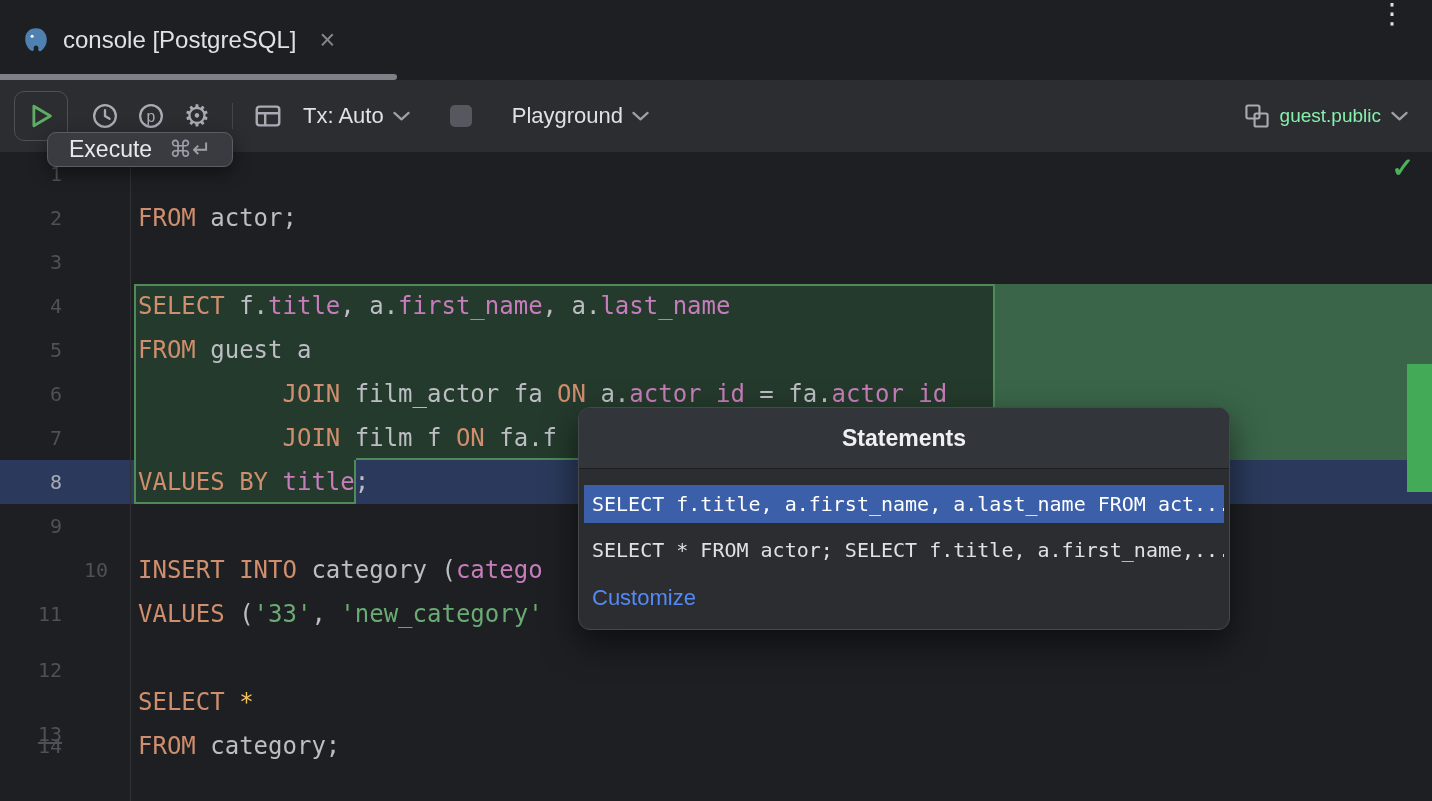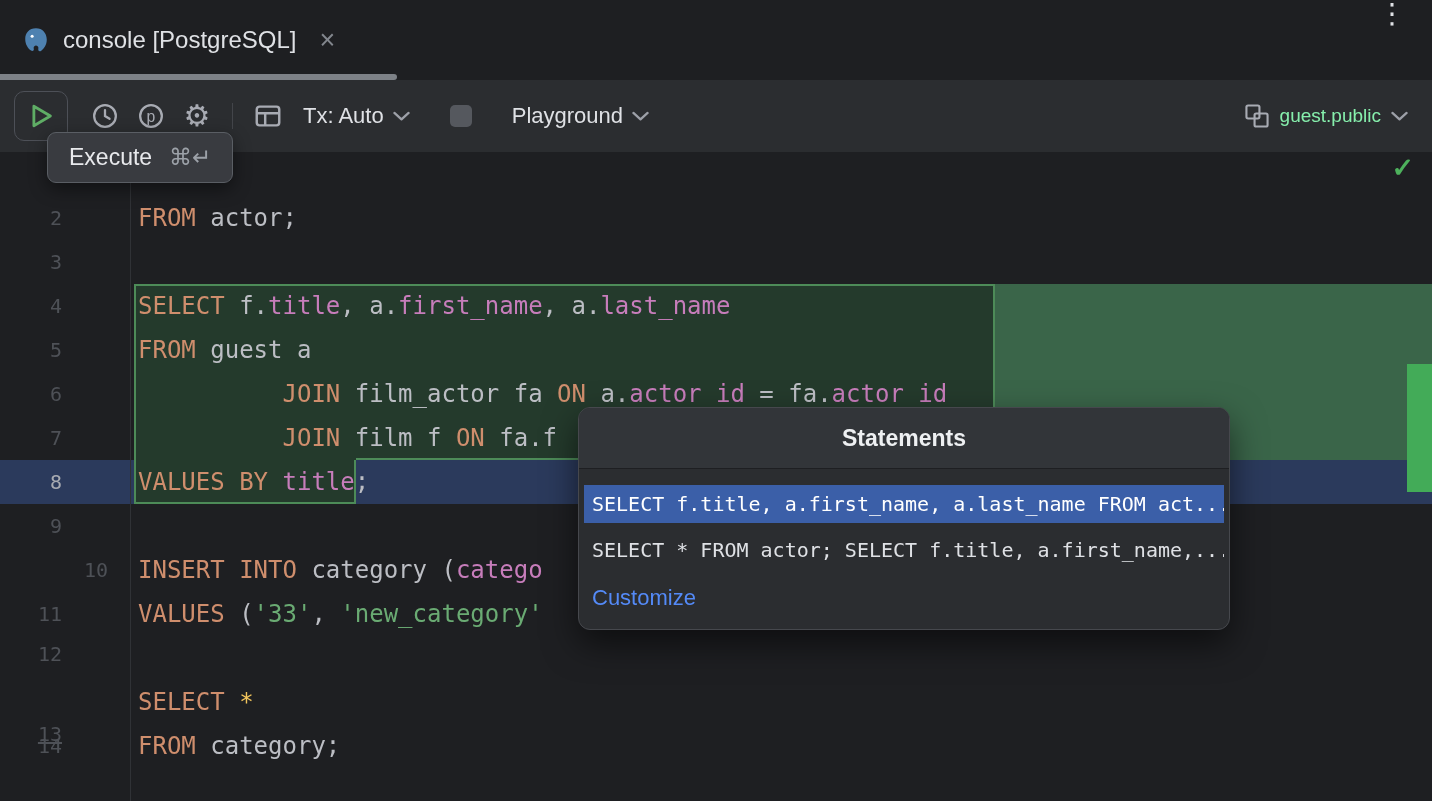--- a/index.html
+++ b/index.html
@@ -47,21 +47,21 @@
   .tok-kw { color:#cf8e6d; }
   .tok-id { color:#bcbec4; }
   .tok-col { color:#c77dbb; }
   .tok-str { color:#6aab73; }
   .tok-star { color:#f2c55c; }
   .inspect-ok { position:absolute; top:2px; right:18px; font-size:27px; font-weight:bold; color:#4db15c; line-height:1.1; }
   .scroll-marker { position:absolute; right:0; top:212px; width:25px; height:128px; background:#43ab58; }
 
   
   .tooltip { position:absolute; left:47px; top:132px; z-index:20; background:#393b40; border:1px solid #5a5e64;
-             border-radius:9px; padding:11px 21px; display:flex; align-items:center; gap:17px; font-size:23px;
+             border-radius:9px; padding:3px 21px; display:flex; align-items:center; gap:17px; font-size:23px;
              color:#e8e9ec; box-shadow:0 6px 18px rgba(0,0,0,0.45); white-space:nowrap; }
   .tooltip .shortcut { color:#9ca1a8; }
 
   
   .popup { position:absolute; left:578px; top:407px; width:652px; z-index:20; box-sizing:border-box;
            background:#2b2d30; border:1px solid #46484d; border-radius:12px; overflow:hidden;
            box-shadow:0 14px 34px rgba(0,0,0,0.55); }
   .popup-header { height:60px; display:flex; align-items:center; justify-content:center; font-size:23px;
                   font-weight:bold; color:#eef0f2; background:#323539; border-bottom:1px solid #1e1f22; }
   .popup-list { padding:16px 5px 0 5px; display:flex; flex-direction:column; gap:8px; }
@@ -173,21 +173,21 @@
         <div class="line-no" style="top: 44px;">2</div>
         <div class="line-no" style="top: 88px;">3</div>
         <div class="line-no" style="top: 132px;">4</div>
         <div class="line-no" style="top: 176px;">5</div>
         <div class="line-no" style="top: 220px;">6</div>
         <div class="line-no" style="top: 264px;">7</div>
         <div class="line-no cur" style="top: 308px;">8</div>
         <div class="line-no" style="top: 352px;">9</div>
         <div class="line-no" style="top: 396px; padding-left: 46px;">10</div>
         <div class="line-no" style="top: 440px;">11</div>
-        <div class="line-no" style="top: 480px;">12</div>
+        <div class="line-no" style="top: 496px;">12</div>
         <div class="line-no" style="top: 560px; text-decoration: underline;">13</div>
         <div class="line-no" style="top: 572px;">14</div>
       </div>
     <div class="layer" id="code-layer">
         <div class="code-line" style="top: 44px;"><span class="tok-kw">FROM</span><span class="tok-id"> actor;</span></div>
         <div class="code-line" style="top: 132px;"><span class="tok-kw">SELECT</span><span class="tok-id"> f.</span><span class="tok-col">title</span><span class="tok-id">, a.</span><span class="tok-col">first_name</span><span class="tok-id">, a.</span><span class="tok-col">last_name</span></div>
         <div class="code-line" style="top: 176px;"><span class="tok-kw">FROM</span><span class="tok-id"> guest a</span></div>
         <div class="code-line" style="top: 220px;"><span class="tok-id">          </span><span class="tok-kw">JOIN</span><span class="tok-id"> film_actor fa </span><span class="tok-kw">ON</span><span class="tok-id"> a.</span><span class="tok-col">actor_id</span><span class="tok-id"> = fa.</span><span class="tok-col">actor_id</span></div>
         <div class="code-line" style="top: 264px;"><span class="tok-id">          </span><span class="tok-kw">JOIN</span><span class="tok-id"> film f </span><span class="tok-kw">ON</span><span class="tok-id"> fa.f</span></div>
         <div class="code-line" style="top: 308px;"><span class="tok-kw">VALUES BY</span><span class="tok-id"> </span><span class="tok-col">title</span><span class="tok-id">;</span></div>

